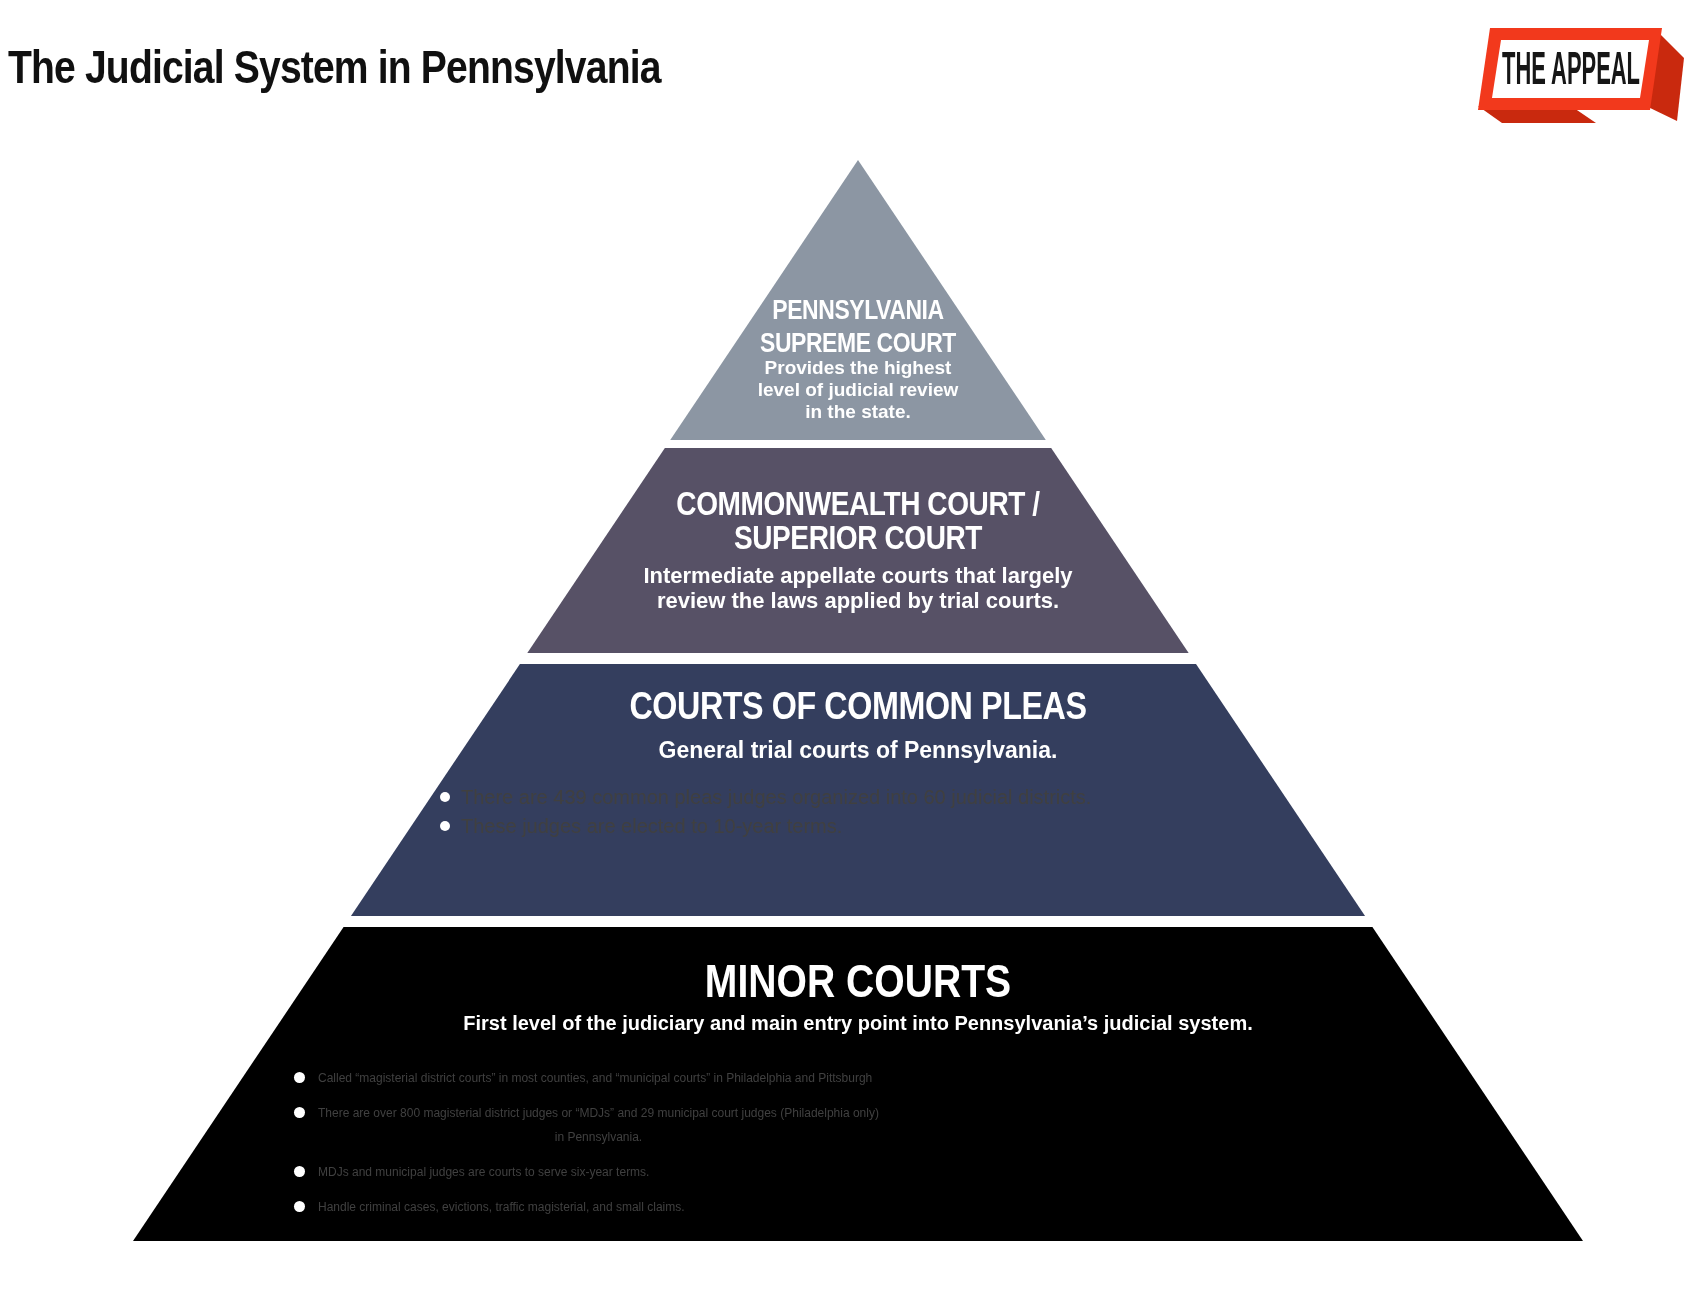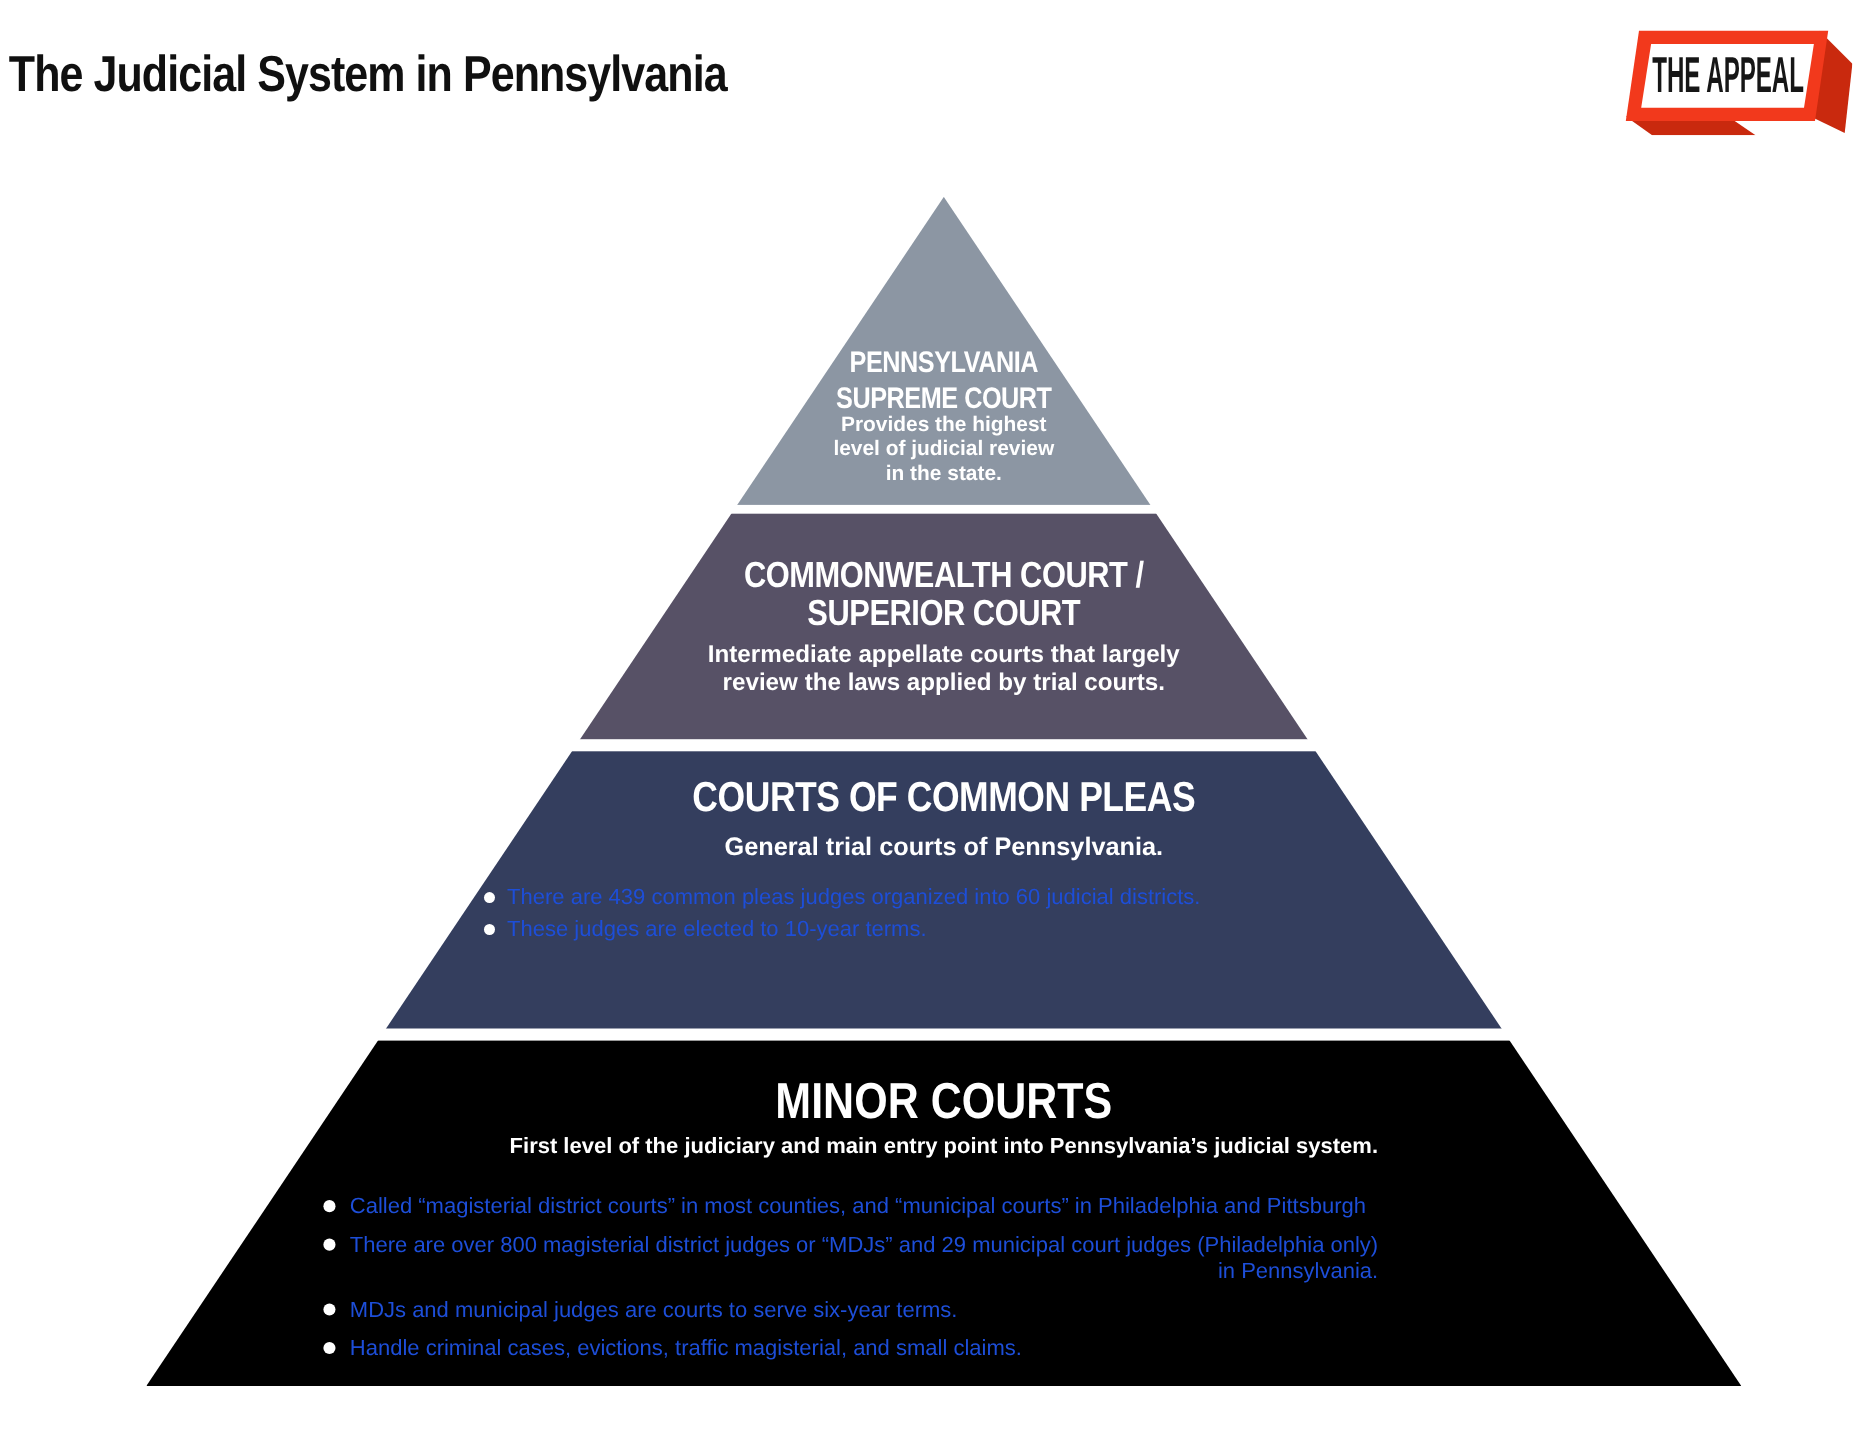--- a/index.html
+++ b/index.html
@@ -10,21 +10,21 @@
   
   .page-title{position:absolute;left:8px;top:40px;margin:0;
     font-size:46px;line-height:54px;font-weight:700;color:#101010;
     letter-spacing:-1px;transform:scaleX(0.85);transform-origin:left center;
     white-space:nowrap;}
 
   
   .logo{position:absolute;left:1476px;top:26px;width:208px;height:97px;}
 
   
-  .pyramid{position:absolute;left:133px;top:179px;width:1450px;height:1081px;
+  .pyramid{position:absolute;left:133px;top:160px;width:1450px;height:1081px;
     clip-path:polygon(50% 0%,100% 100%,0% 100%);}
   .band{position:absolute;left:0;width:100%;}
   .band1{top:0;height:280px;}
   .band2{top:288px;height:205px;}
   .band3{top:504px;height:252px;}
   .band4{top:767px;height:314px;}
 
   .tblock{position:absolute;left:0;width:100%;text-align:center;color:#ffffff;}
   .lvl-name{font-weight:700;letter-spacing:-0.5px;transform:scaleX(0.85);
     transform-origin:center;white-space:pre-line;}
@@ -35,33 +35,33 @@
 
   .l2-name{top:327px;font-size:33px;line-height:34px;}
   .l2-desc{top:403px;font-size:22px;line-height:25px;}
 
   .l3-name{top:524px;font-size:38px;line-height:44px;}
   .l3-desc{top:575px;font-size:23px;line-height:30px;}
 
   .l4-name{top:796px;font-size:46px;line-height:50px;letter-spacing:0;}
   .l4-desc{top:846px;font-size:20px;line-height:34px;}
 
-  .bullets{position:absolute;text-align:right;color:#1d4ed8;}
+  .bullets{position:absolute;text-align:center;color:#404040;}
   .bullet{display:flex;align-items:flex-start;}
   .dot{flex:none;border-radius:50%;background:#ffffff;}
 
   .l3-bullets{top:623px;left:307px;width:900px;}
   .l3-bullets .bullet{margin:0;}
   .l3-bullets .dot{width:10px;height:10px;margin:9px 11px 0 0;}
   .l3-bullets .btext{font-size:20px;line-height:29px;font-weight:400;}
 
   .l4-bullets{top:906px;left:161px;width:1120px;}
   .l4-bullets .bullet{margin:0 0 11px 0;}
   .l4-bullets .dot{width:11px;height:11px;margin:6px 13px 0 0;}
-  .l4-bullets .btext{font-size:20px;line-height:24px;font-weight:400;
+  .l4-bullets .btext{font-size:12px;line-height:24px;font-weight:400;
     white-space:pre-line;max-width:1060px;}
 </style>
 </head>
 <body>
 
 <div class="canvas">
 
   <h1 class="page-title">The Judicial System in Pennsylvania</h1>
 
   <div class="logo">

